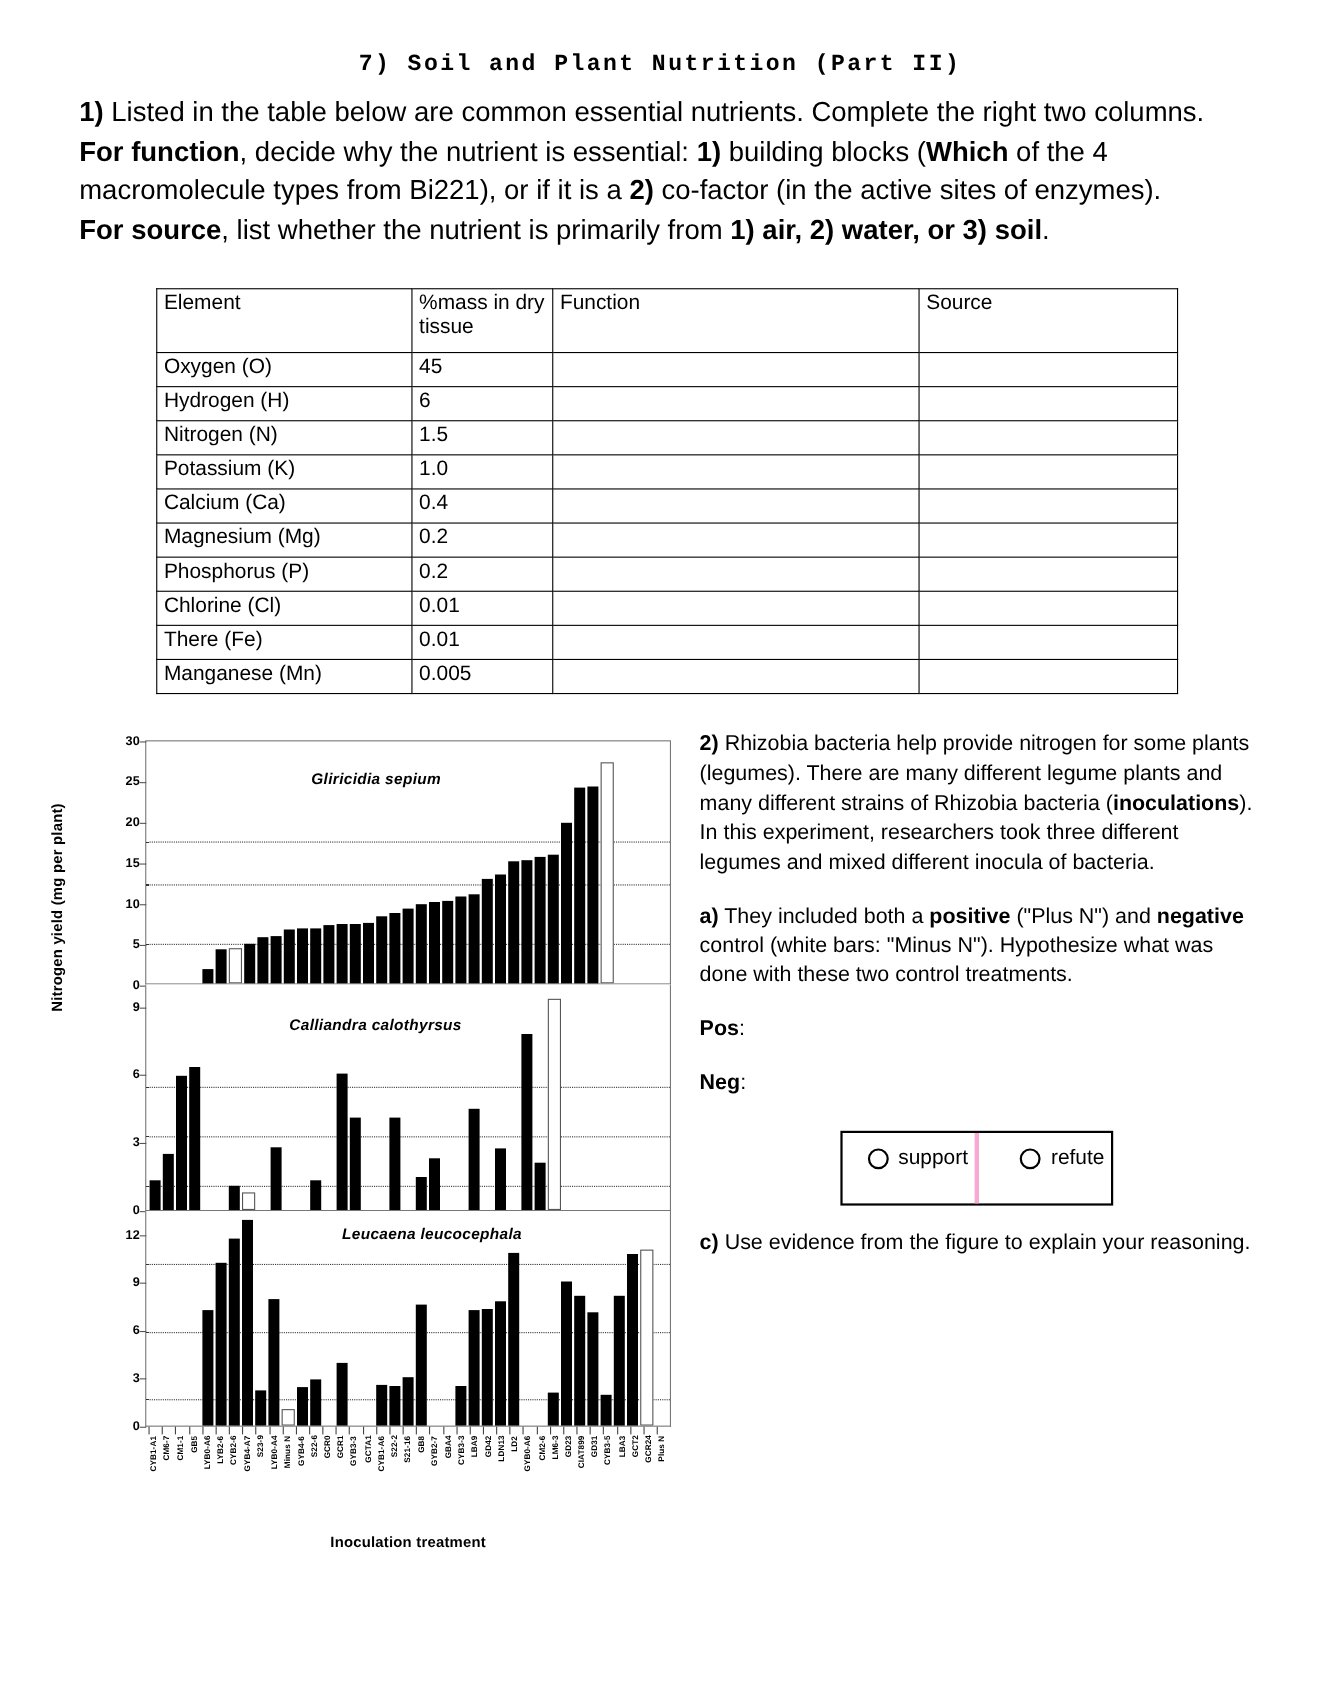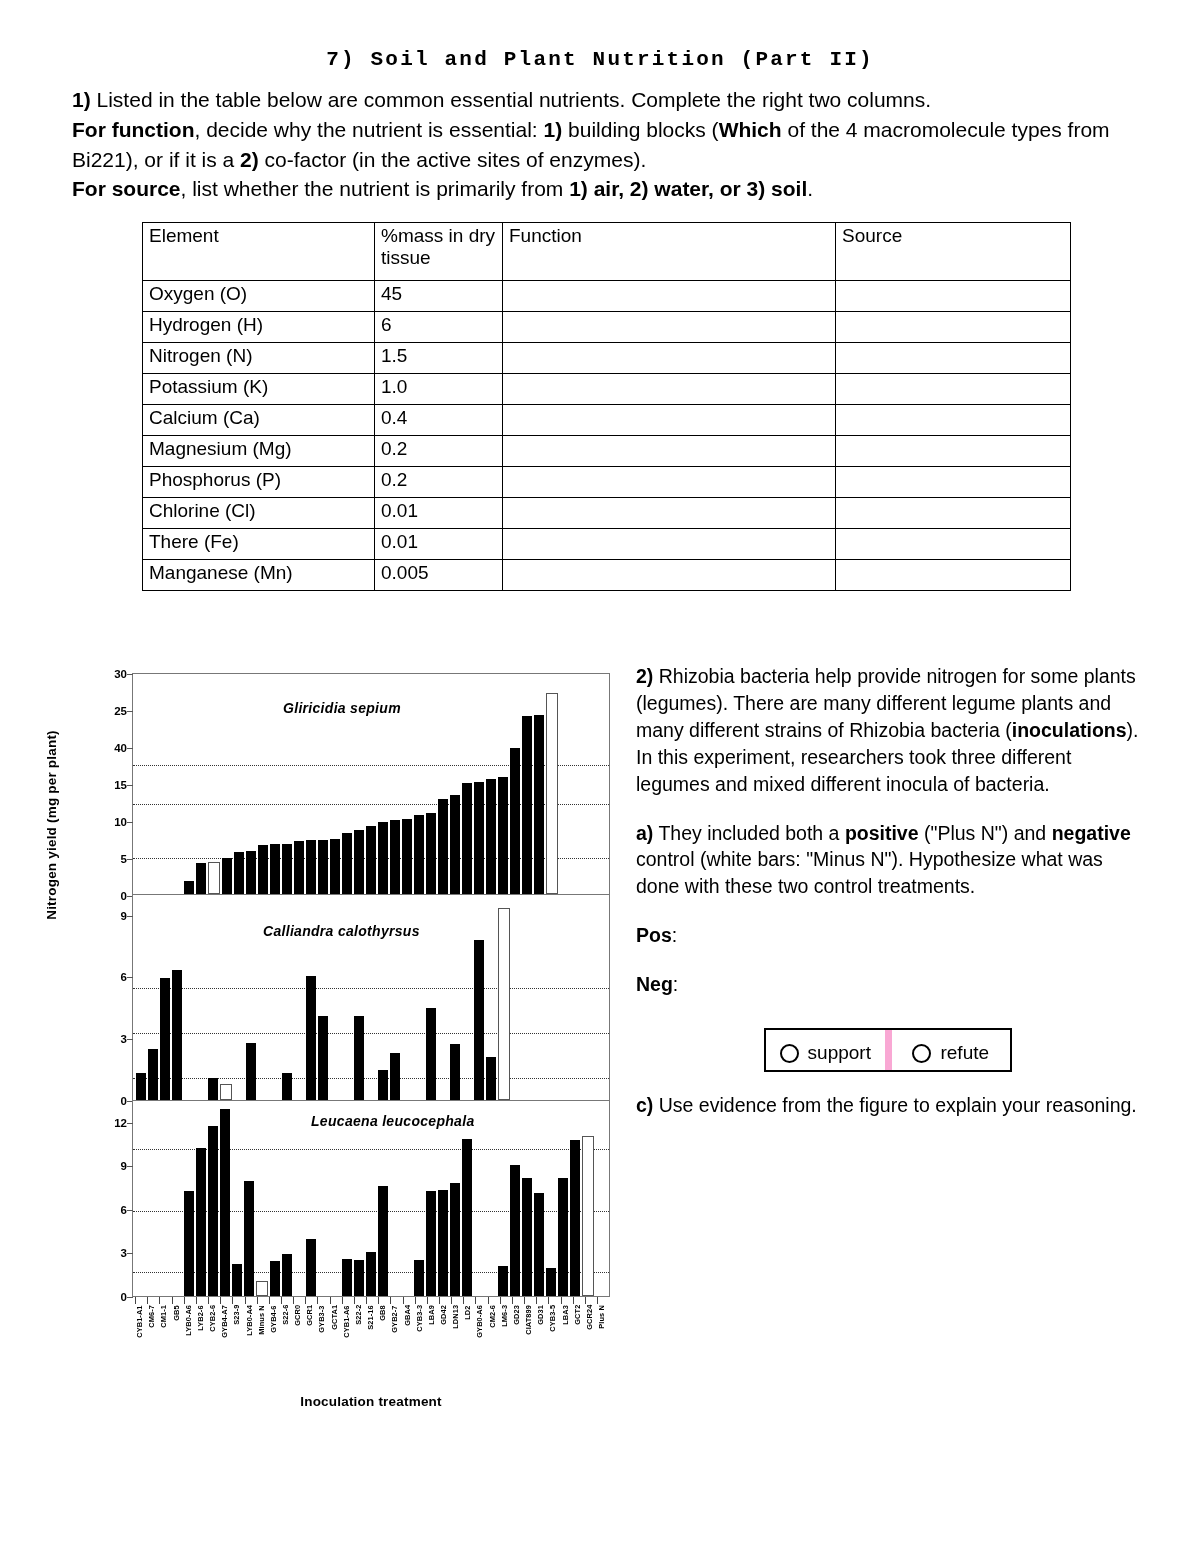--- a/index.html
+++ b/index.html
@@ -16,23 +16,23 @@
   
   .doc-title{
     font-family:"Liberation Mono", monospace;
     font-size:21px;
     text-align:center;
     letter-spacing:2.2px;
     padding-top:48px;
     margin:0;
   }
   .intro{
-    margin:14px 0 0 0;
+    margin:14px 0 17px 0;
     padding:0 70px 0 72px;
-    font-size:21px;
+    font-size:25px;
     line-height:1.42;
   }
   .intro p{margin:0;}
   b{font-weight:bold;}
 
   
   .tbl-wrap{padding:18px 0 0 142px;}
   table.nutrients{
     border-collapse:collapse;
     width:928px;
@@ -145,25 +145,25 @@
   .gap{height:22px;}
   .gap-sm{height:20px;}
   .choicebox{
     margin:8px 0 0 128px;
     border:2px solid #000;
     display:inline-flex;
     width:244px;
   }
   .choice{
     flex:1 1 0;
-    padding:10px 6px 4px 6px;
-    display:flex;align-items:center;justify-content:center;gap:9px;
+    padding:10px 6px 28px 6px;
+    display:flex;align-items:center;justify-content:flex-end;gap:9px;
     font-size:19px;
   }
-  .choice + .choice{border-left:7px solid #f9a8d4;}
+  .choice + .choice{border-left:4px solid #f9a8d4;}
   .radio{
     width:15px;height:15px;border:2px solid #000;border-radius:50%;
     display:inline-block;flex:none;
   }
 </style>
 </head>
 <body>
 
 <div class="page">
 
@@ -271,21 +271,21 @@
             <div class="plot" style="height: 222px;">
               <div class="yaxis">
                 <div class="ytick" style="top: 222px;">0</div>
                 <div class="ytickmark" style="top: 222px;"></div>
                 <div class="ytick" style="top: 185px;">5</div>
                 <div class="ytickmark" style="top: 185px;"></div>
                 <div class="ytick" style="top: 148px;">10</div>
                 <div class="ytickmark" style="top: 148px;"></div>
                 <div class="ytick" style="top: 111px;">15</div>
                 <div class="ytickmark" style="top: 111px;"></div>
-                <div class="ytick" style="top: 74px;">40</div>
+                <div class="ytick" style="top: 74px;">20</div>
                 <div class="ytickmark" style="top: 74px;"></div>
                 <div class="ytick" style="top: 37px;">25</div>
                 <div class="ytickmark" style="top: 37px;"></div>
                 <div class="ytick" style="top: 0px;">30</div>
                 <div class="ytickmark" style="top: 0px;"></div>
               </div>
               <div class="refline" style="top: 183.52px;"></div>
               <div class="refline" style="top: 130.24px;"></div>
               <div class="refline" style="top: 91.02px;"></div>
               <div class="sp-name" style="left: 150px; top: 26px;">Gliricidia sepium</div>

